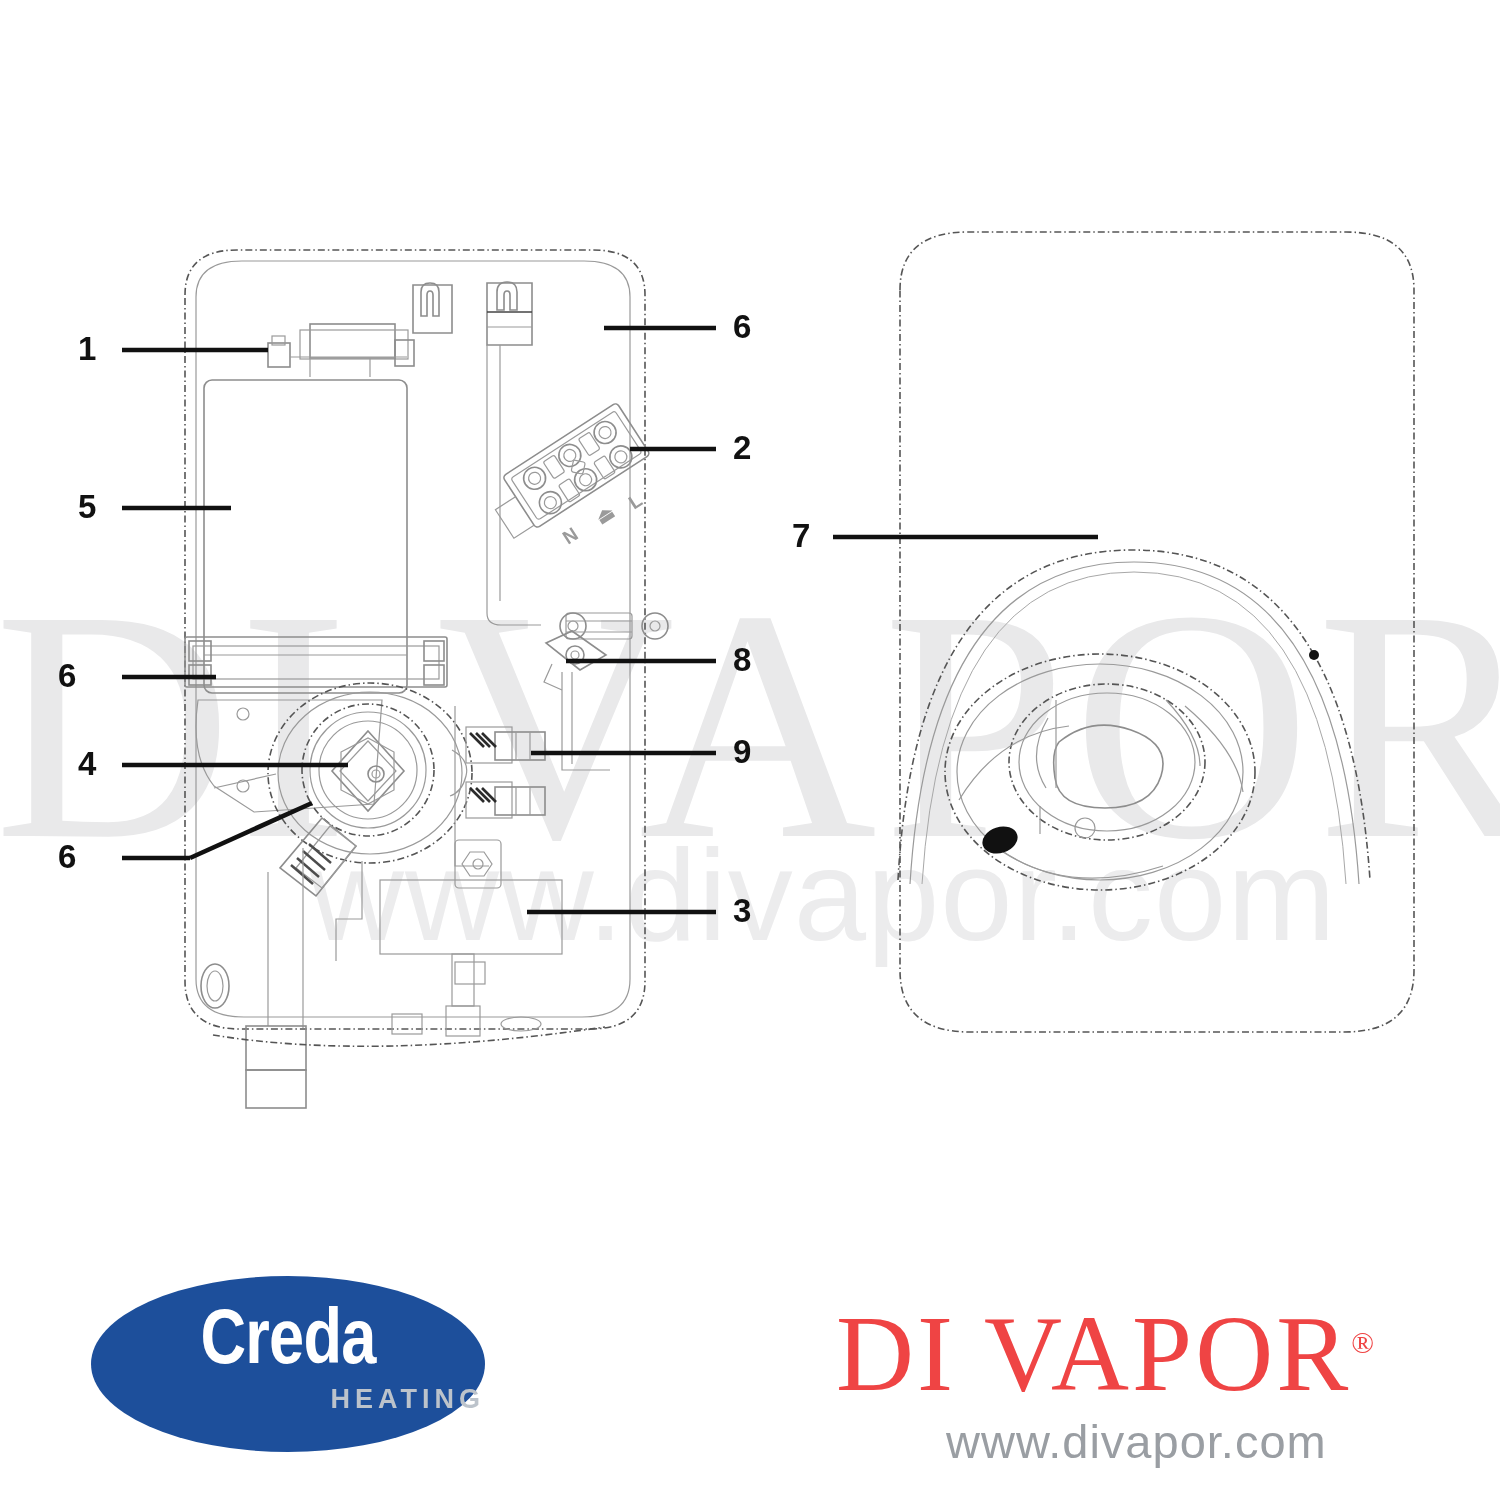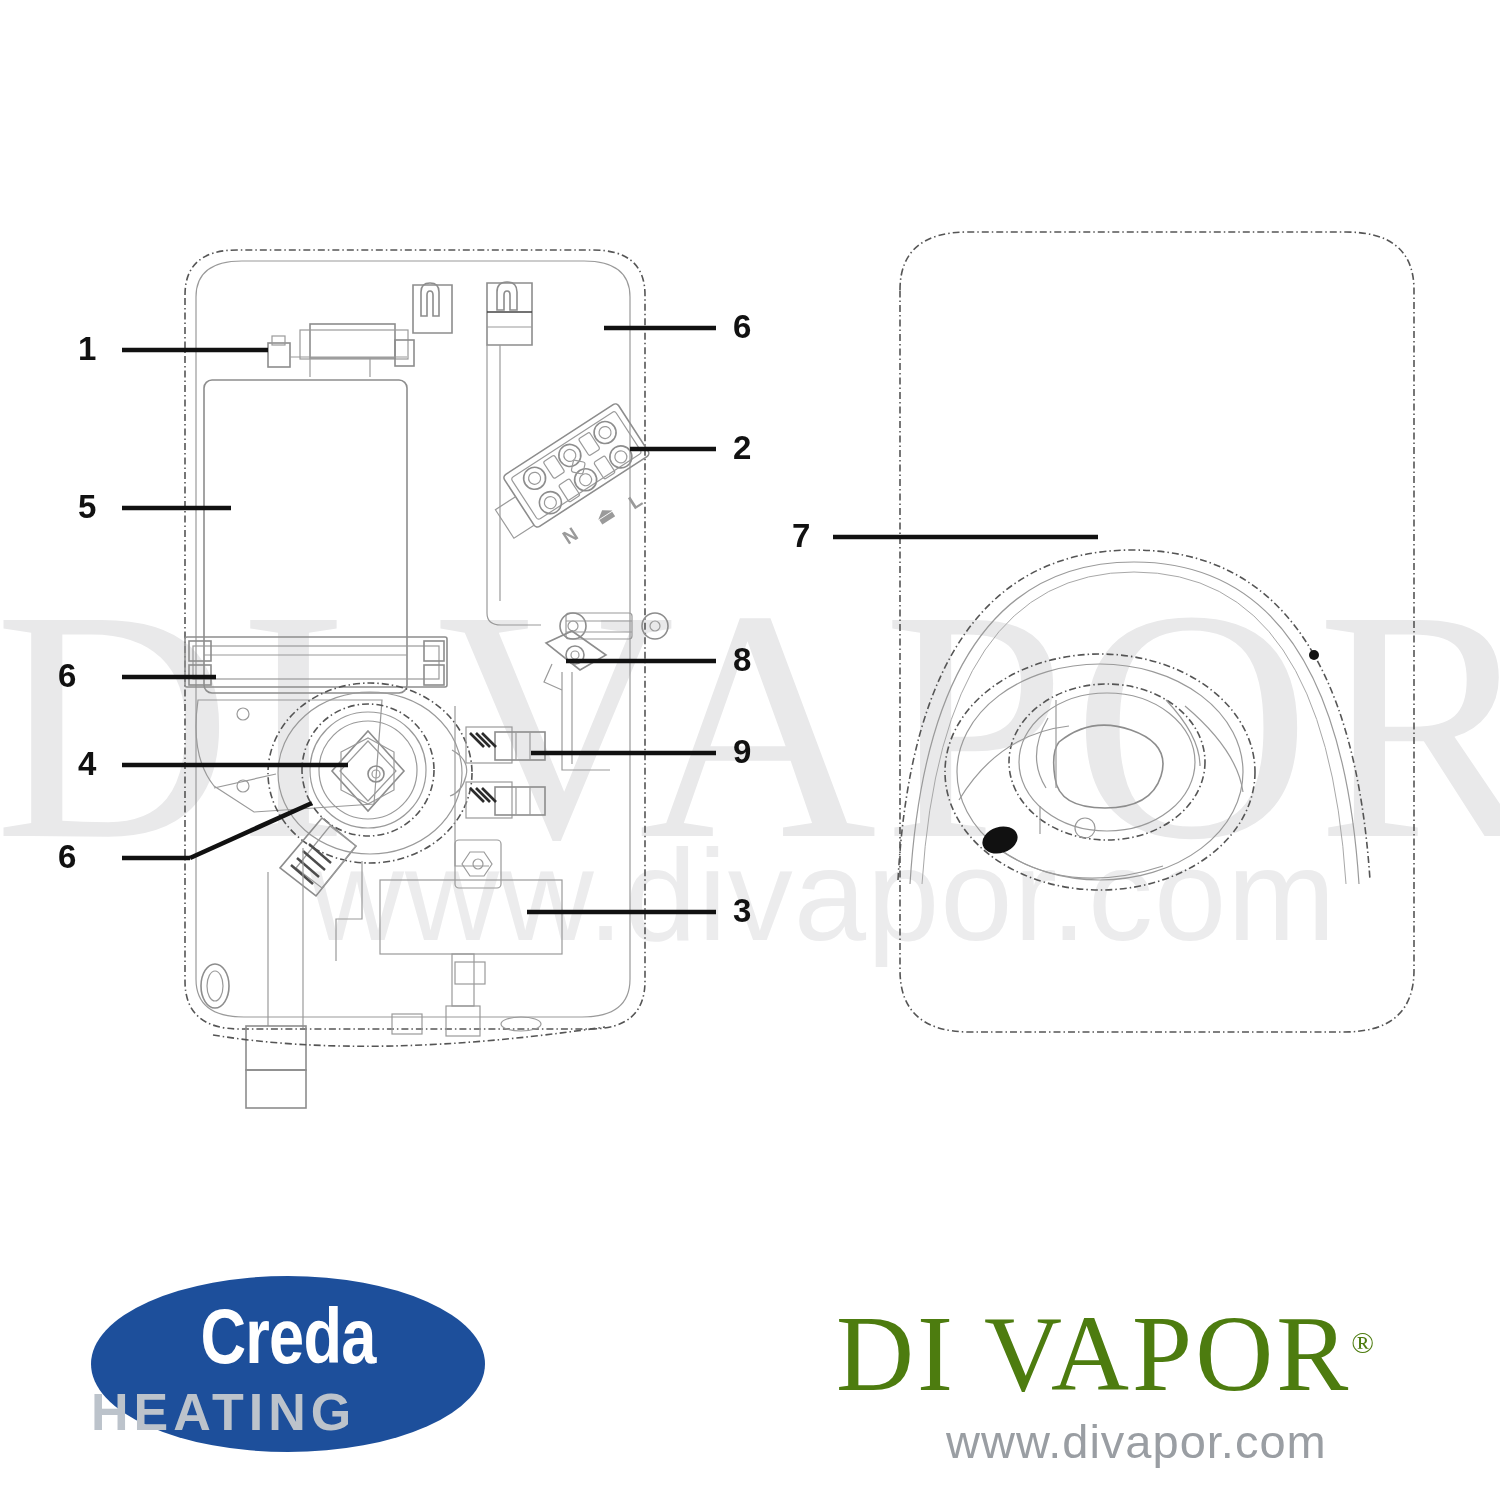--- a/index.html
+++ b/index.html
@@ -63,38 +63,38 @@
     color:#ffffff;
     font-family:"Liberation Sans", sans-serif;
     font-weight:bold;
     font-size:77px;
     letter-spacing:-1px;
     transform:scaleX(0.82);
     line-height:1;
   }
   #creda-logo .heating-word{
     position:absolute;left:0;right:0;top:110px;
-    text-align:left;
+    text-align:right;
     color:#bcc3cb;
     font-family:"Liberation Sans", sans-serif;
     font-weight:bold;
-    font-size:52px;
+    font-size:27px;
     letter-spacing:5px;
     line-height:1;
   }
 
   
   #divapor-logo{
     position:absolute;left:836px;top:1300px;width:640px;height:170px;
   }
   #divapor-logo .dv-word{
     position:absolute;left:0;top:0;
     font-family:"Liberation Serif", serif;
     font-size:108px;
-    color:#4d7c0f;
+    color:#ef4444;
     letter-spacing:3px;
     line-height:1;
     white-space:nowrap;
   }
   #divapor-logo .dv-reg{
     font-size:30px;
     vertical-align:super;
     letter-spacing:0;
   }
   #divapor-logo .dv-url{

